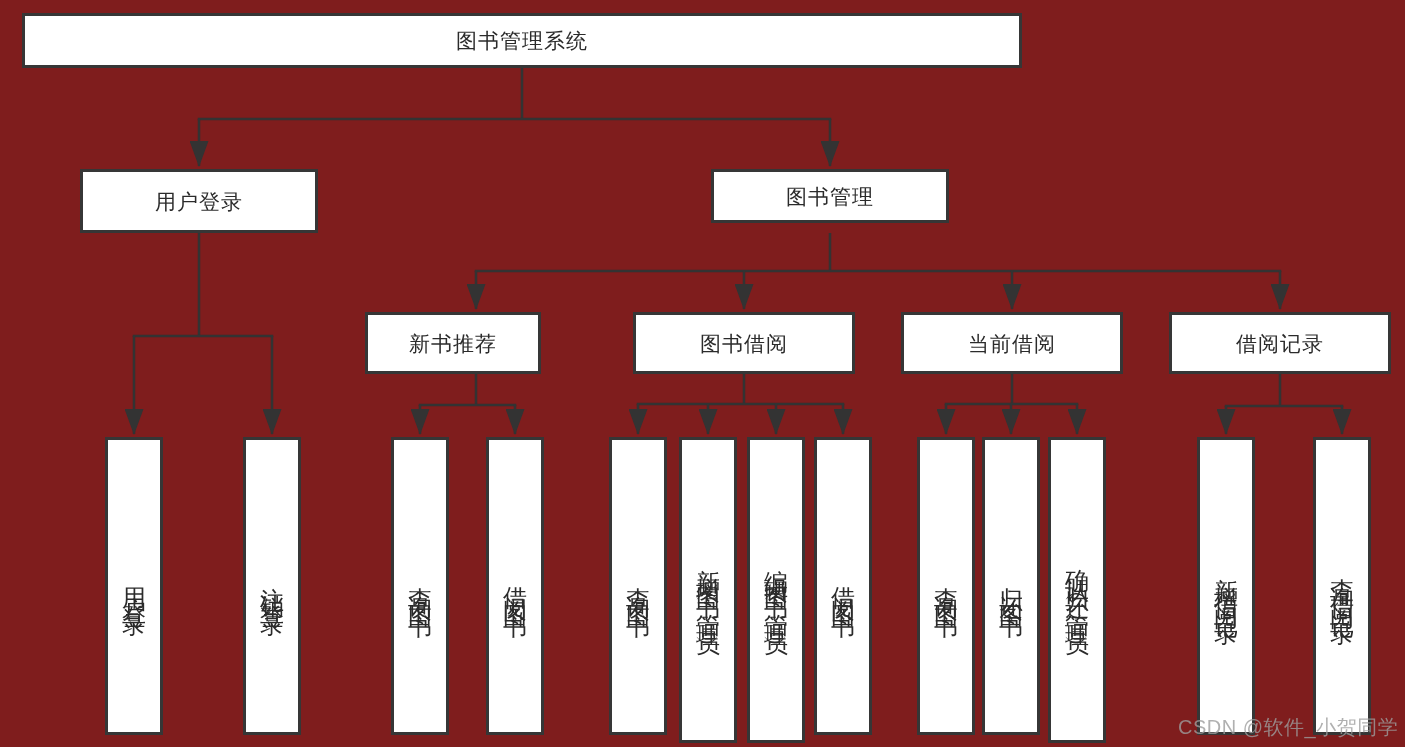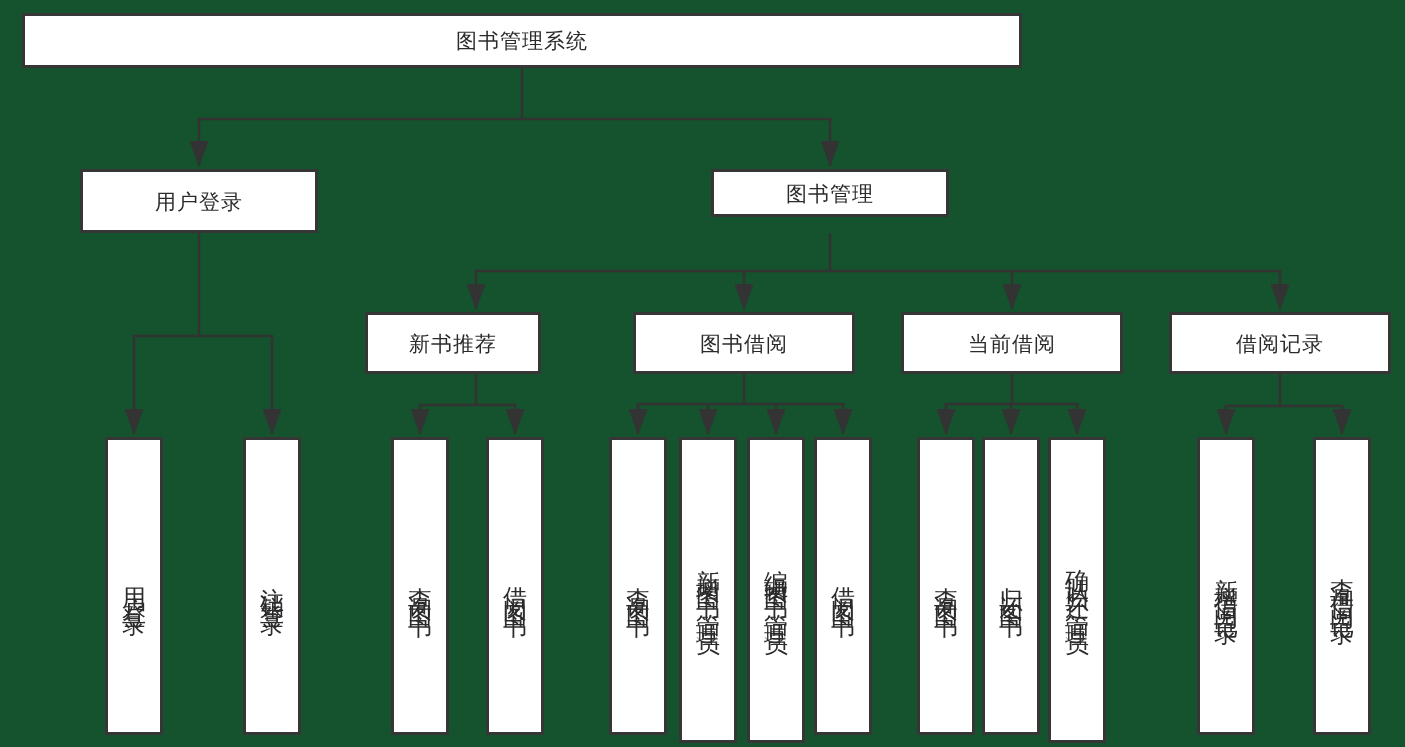--- a/index.html
+++ b/index.html
@@ -8,21 +8,21 @@
     background: #ffffff;
     width: 1405px;
     height: 747px;
     overflow: hidden;
     font-family: "Liberation Sans", sans-serif;
   }
   .canvas {
     position: relative;
     width: 1405px;
     height: 747px;
-    background: #14532d;
+    background: #7f1d1d;
   }
   .connectors {
     position: absolute;
     left: 0;
     top: 0;
     width: 1405px;
     height: 747px;
     z-index: 1;
   }
   .node {
@@ -126,21 +126,21 @@
     </g>
   </svg>
 
   <div class="node" style="left:22px; top:13px; width:1000px; height:55px;">
     <span>图书管理系统</span>
   </div>
 
   <div class="node" style="left:80px; top:169px; width:238px; height:64px;">
     <span>用户登录</span>
   </div>
-  <div class="node" style="left:711px; top:169px; width:238px; height:48px;">
+  <div class="node" style="left:711px; top:169px; width:238px; height:54px;">
     <span>图书管理</span>
   </div>
 
   <div class="node" style="left:365px; top:312px; width:176px; height:62px;">
     <span>新书推荐</span>
   </div>
   <div class="node" style="left:633px; top:312px; width:222px; height:62px;">
     <span>图书借阅</span>
   </div>
   <div class="node" style="left:901px; top:312px; width:222px; height:62px;align-items:center;">
@@ -187,14 +187,15 @@
     <span class="vtext">确认归还（管理员）</span>
   </div>
 
   <div class="node leaf" style="left:1197px; top:437px; width:58px; height:298px;">
     <span class="vtext">新增借阅记录</span>
   </div>
   <div class="node leaf" style="left:1313px; top:437px; width:58px; height:298px;">
     <span class="vtext">查询借阅记录</span>
   </div>
 
+  <div class="watermark">CSDN @软件_小贺同学</div>
 
 </div>
 
 </body></html>

